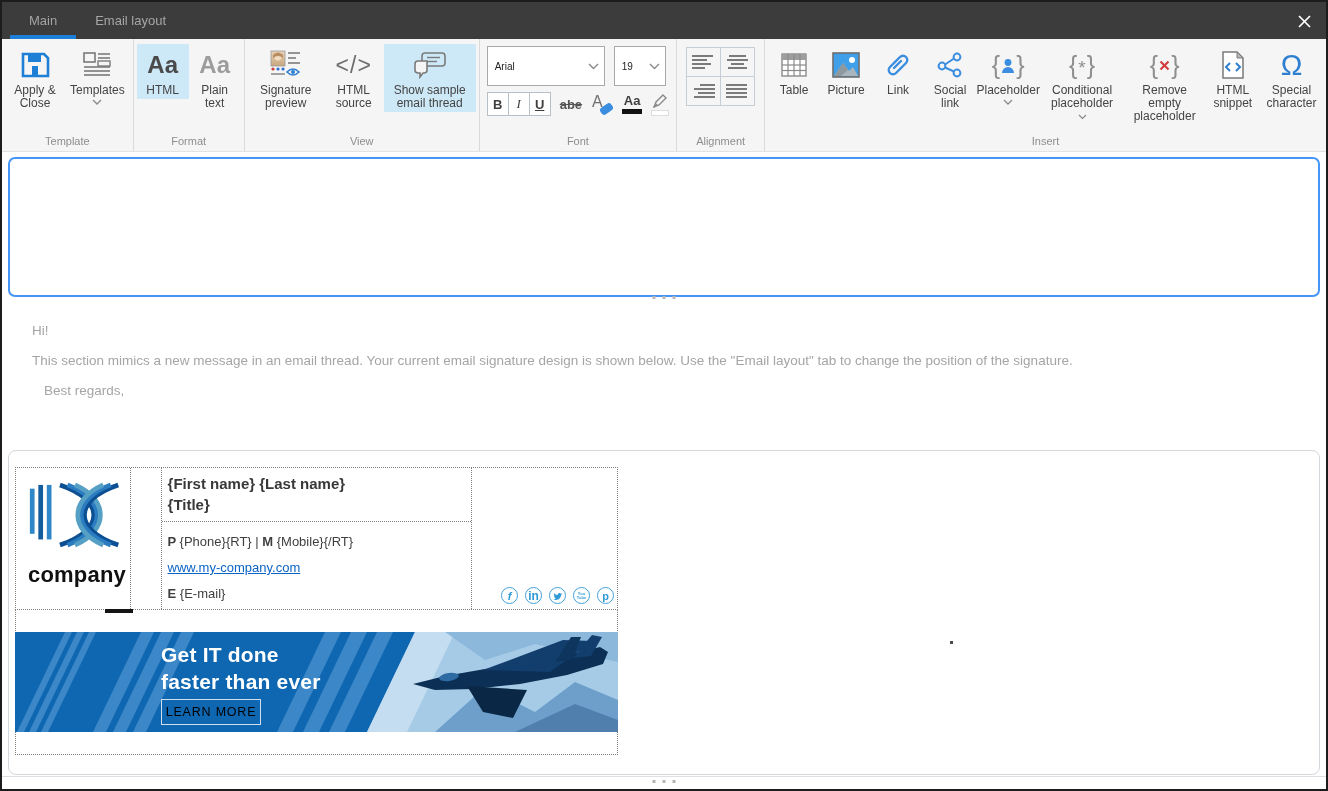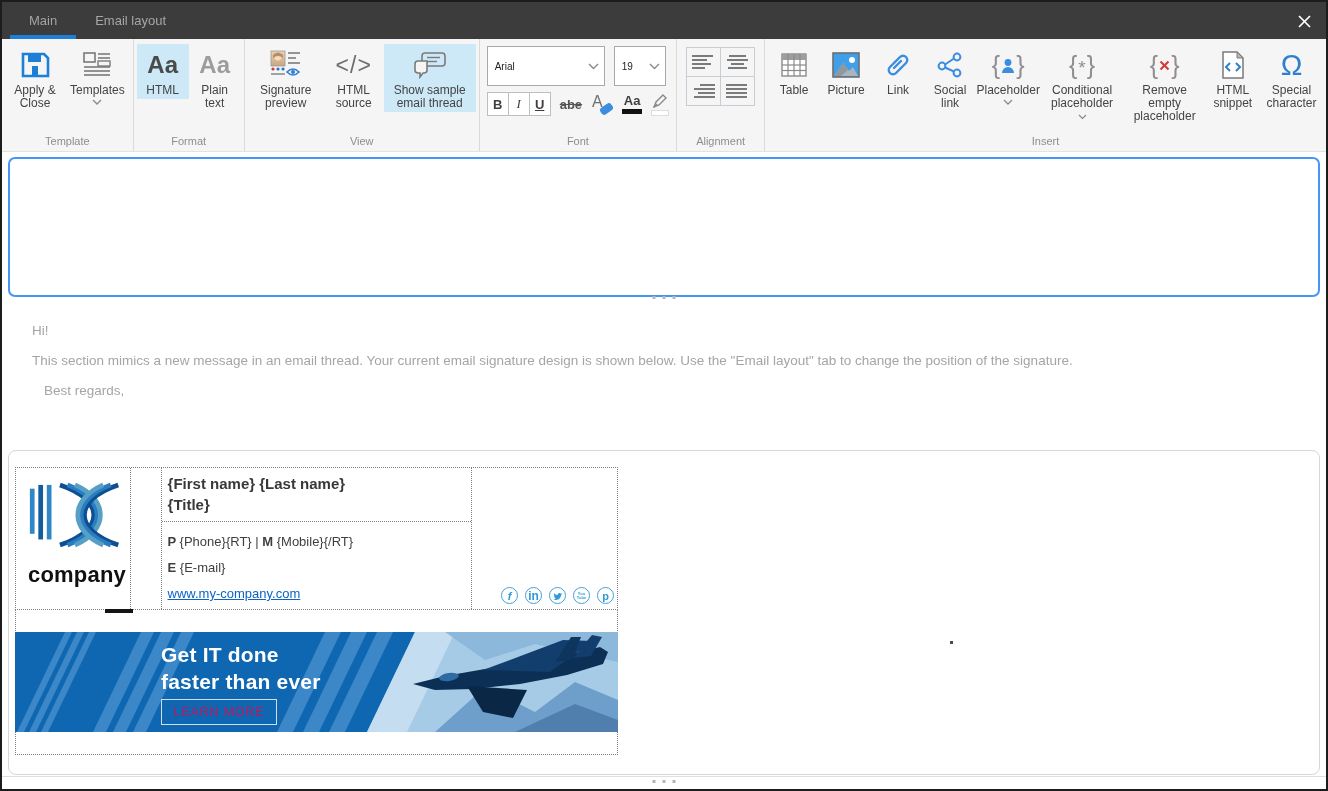--- a/index.html
+++ b/index.html
@@ -103,22 +103,22 @@
        display:flex;align-items:center;justify-content:center;color:#2f9ad6;background:#fff;}
   .soc .fb{font-size:11px;font-weight:bold;font-style:italic;}
   .soc .li{font-size:12px;font-weight:bold;}
   .soc .pin{font-size:11px;font-weight:bold;}
   .soc .yt{font-size:4px;font-weight:bold;line-height:4px;text-align:center;}
   .sigrow2{position:relative;height:145px;border:1px dotted #7d7d7d;border-top:none;box-sizing:border-box;}
   .banner{position:absolute;left:-1px;top:22px;width:603px;height:100px;}
   .banner svg{position:absolute;left:0;top:0;}
   .bh1,.bh2{position:absolute;left:146px;color:#fff;font-weight:bold;font-size:21px;letter-spacing:0.2px;}
   .bh1{top:11px;} .bh2{top:38px;}
-  .learnmore{position:absolute;left:146px;top:67px;width:116px;height:26px;border:1px solid #cfdfee;
-             display:flex;align-items:center;justify-content:center;color:#be185d;font-size:12.5px;
+  .learnmore{position:absolute;left:146px;top:67px;width:100px;height:26px;border:1px solid #cfdfee;
+             display:flex;align-items:center;justify-content:center;color:#000000;font-size:12.5px;
              letter-spacing:0.8px;box-sizing:border-box;}
   .table-mark{position:absolute;left:96px;top:158px;width:28px;height:4px;background:#141414;}
   .stray-dot{position:absolute;left:948px;top:489px;width:3px;height:3px;background:#4a4a4a;}
 </style>
 </head>
 <body>
 
 <div class="frame"></div>
 
 <div class="tabbar">
@@ -451,22 +451,22 @@
           <div class="logo-word">company</div>
         </div>
         <div class="cell cell-spacer"></div>
         <div class="cell cell-info">
           <div class="nameblock">
             <div class="sig-name">{First name} {Last name}</div>
             <div class="sig-title">{Title}</div>
           </div>
           <div class="contactblock">
             <div class="cline"><b>P </b><span>{Phone}{RT} | </span><b>M </b><span>{Mobile}{/RT}</span></div>
+            <div class="cline"><span class="siglink">www.my-company.com</span></div>
             <div class="cline"><b>E </b><span>{E-mail}</span></div>
-            <div class="cline"><span class="siglink">www.my-company.com</span></div>
             <div class="cline empty"></div>
           </div>
         </div>
         <div class="cell cell-social">
           <div class="socialrow">
             <div class="soc">
                 <span class="fb">f</span>
               </div>
             <div class="soc">
                 <span class="li">in</span>

